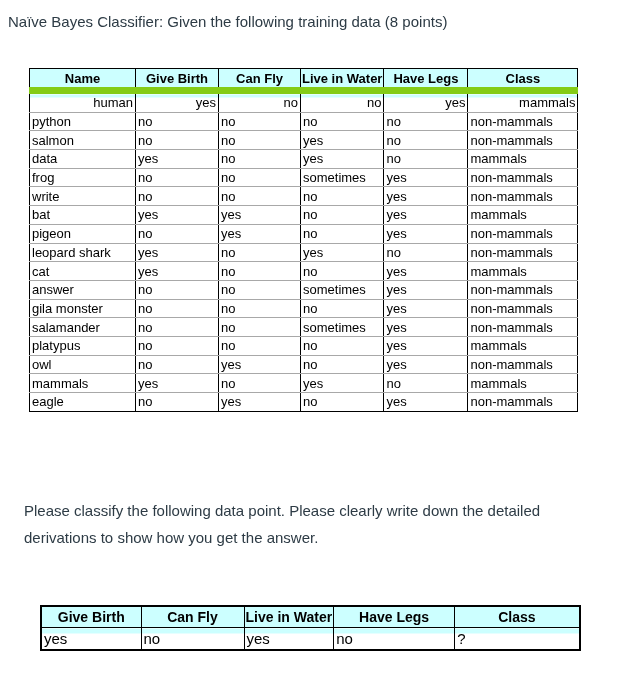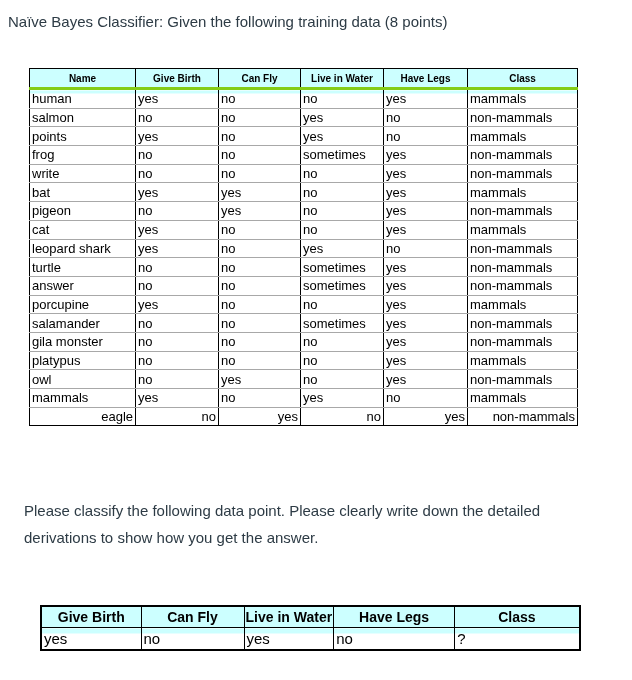--- a/index.html
+++ b/index.html
@@ -60,32 +60,33 @@
   
   .train-table {
     position: absolute;
     left: 29px;
     top: 68px;
     border: 1.5px solid #000;
     font-size: 13px;
   }
   .train-table th {
     border-left: 1px solid #000;
-    border-bottom: 3px solid #84cc16;
+    border-bottom: 7px solid #84cc16;
     height: 18px;
-    font-size: 10px;
+    font-size: 13px;
   }
   .train-table td {
     border-left: 1px solid #000;
     border-bottom: 1px solid #a8a8a8;
     height: 17.7px;
   }
-  .train-table tbody tr:last-child td { border-bottom: none; text-align: right; }
+  .train-table tbody tr:last-child td { border-bottom: none; }
   .train-table tbody tr.first td {
     background: linear-gradient(180deg, var(--header-bg) 0, var(--header-bg) 3px, #ffffff 3px);
+    text-align: right;
   }
   .train-table th:first-child, .train-table td:first-child { border-left: none; }
   
   .query-table {
     position: absolute;
     left: 40px;
     top: 605px;
     border: 2px solid #000;
     font-size: 15px;
   }
@@ -133,29 +134,37 @@
     <tbody>
         <tr class="first">
           <td>human</td>
           <td>yes</td>
           <td>no</td>
           <td>no</td>
           <td>yes</td>
           <td>mammals</td>
         </tr>
         <tr>
+          <td>python</td>
+          <td>no</td>
+          <td>no</td>
+          <td>no</td>
+          <td>no</td>
+          <td>non-mammals</td>
+        </tr>
+        <tr>
           <td>salmon</td>
           <td>no</td>
           <td>no</td>
           <td>yes</td>
           <td>no</td>
           <td>non-mammals</td>
         </tr>
         <tr>
-          <td>points</td>
+          <td>data</td>
           <td>yes</td>
           <td>no</td>
           <td>yes</td>
           <td>no</td>
           <td>mammals</td>
         </tr>
         <tr>
           <td>frog</td>
           <td>no</td>
           <td>no</td>
@@ -181,72 +190,56 @@
         </tr>
         <tr>
           <td>pigeon</td>
           <td>no</td>
           <td>yes</td>
           <td>no</td>
           <td>yes</td>
           <td>non-mammals</td>
         </tr>
         <tr>
+          <td>leopard shark</td>
+          <td>yes</td>
+          <td>no</td>
+          <td>yes</td>
+          <td>no</td>
+          <td>non-mammals</td>
+        </tr>
+        <tr>
           <td>cat</td>
           <td>yes</td>
           <td>no</td>
           <td>no</td>
           <td>yes</td>
           <td>mammals</td>
         </tr>
         <tr>
-          <td>leopard shark</td>
-          <td>yes</td>
-          <td>no</td>
-          <td>yes</td>
-          <td>no</td>
-          <td>non-mammals</td>
-        </tr>
-        <tr>
-          <td>turtle</td>
+          <td>answer</td>
           <td>no</td>
           <td>no</td>
           <td>sometimes</td>
           <td>yes</td>
           <td>non-mammals</td>
         </tr>
         <tr>
-          <td>answer</td>
+          <td>gila monster</td>
+          <td>no</td>
+          <td>no</td>
+          <td>no</td>
+          <td>yes</td>
+          <td>non-mammals</td>
+        </tr>
+        <tr>
+          <td>salamander</td>
           <td>no</td>
           <td>no</td>
           <td>sometimes</td>
-          <td>yes</td>
-          <td>non-mammals</td>
-        </tr>
-        <tr>
-          <td>porcupine</td>
-          <td>yes</td>
-          <td>no</td>
-          <td>no</td>
-          <td>yes</td>
-          <td>mammals</td>
-        </tr>
-        <tr>
-          <td>salamander</td>
-          <td>no</td>
-          <td>no</td>
-          <td>sometimes</td>
-          <td>yes</td>
-          <td>non-mammals</td>
-        </tr>
-        <tr>
-          <td>gila monster</td>
-          <td>no</td>
-          <td>no</td>
-          <td>no</td>
           <td>yes</td>
           <td>non-mammals</td>
         </tr>
         <tr>
           <td>platypus</td>
           <td>no</td>
           <td>no</td>
           <td>no</td>
           <td>yes</td>
           <td>mammals</td>

